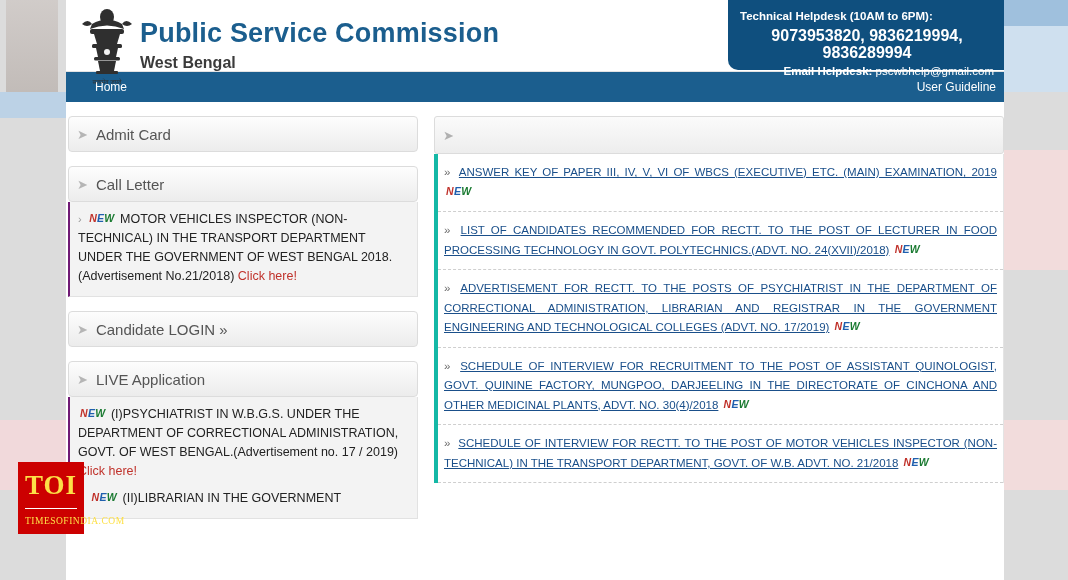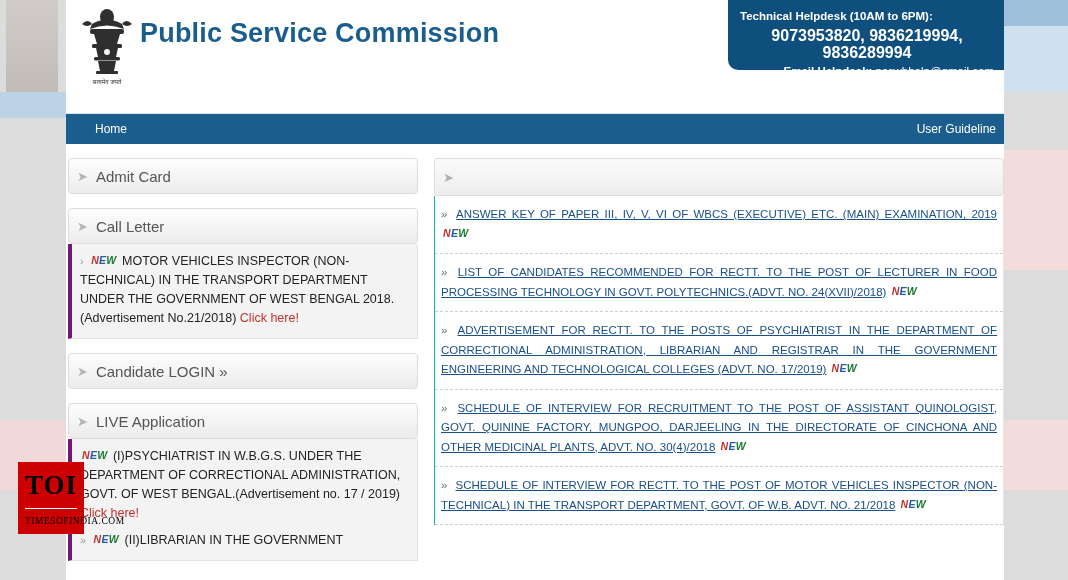--- a/index.html
+++ b/index.html
@@ -70,21 +70,21 @@
   .site {
     position: absolute;
     left: 66px; top: 0;
     width: 938px; height: 580px;
     background: #fff;
   }
 
   
   .header {
     position: relative;
-    height: 114px;
+    height: 72px;
     background: #ffffff;
     border-bottom: 1px solid #e3e3e3;
   }
   .emblem {
     position: absolute;
     left: 12px; top: 4px;
     width: 58px; height: 92px;
   }
   .brand {
     position: absolute;
@@ -184,21 +184,21 @@
   }
   .panel-head .arrow {
     color: #b5b5b5;
     font-size: 13px;
     margin-right: 8px;
   }
   .panel-head .ph-label { color: #555; }
   .panel-body {
     margin: 0 8px 0 2px;
     background: #f3f3f3;
-    border-left: 4px solid #701a75;
+    border-left: 2px solid #701a75;
     border-right: 1px solid #e2e2e2;
     border-bottom: 1px solid #e2e2e2;
     padding: 8px 10px 10px 8px;
     font-size: 12.5px;
     color: #222;
     line-height: 19px;
   }
   .panel-gap { height: 14px; }
   .bullet {
     color: #9a9a9a;
@@ -241,21 +241,21 @@
   .adv-head .arrow {
     color: #b0b0b0;
     font-size: 13px;
     margin-right: 8px;
   }
   .adv-head .adv-title {
     color: #1b5e8e;
     font-size: 16px;
   }
   .adv-list {
-    border-left: 1px solid #14b8a6;
+    border-left: 4px solid #14b8a6;
     border-right: 1px solid #e4e4e4;
     background: #fff;
   }
   .adv-item {
     border-bottom: 1px dashed #cfcfcf;
     padding: 9px 6px 9px 6px;
     font-size: 11.5px;
     line-height: 19.5px;
     color: #1a4f8a;
     text-align: justify;
@@ -268,21 +268,21 @@
     color: #1a4f8a;
     text-decoration: underline;
   }
 
   
   .toi {
     position: absolute;
     left: 18px; top: 462px;
     width: 66px; height: 72px;
     background: #cc0000;
-    color: #000000;
+    color: #fde047;
     z-index: 40;
     text-align: center;
     font-family: "Liberation Serif", serif;
   }
   .toi .toi-main {
     font-size: 27px;
     font-weight: bold;
     letter-spacing: 1px;
     line-height: 46px;
   }
@@ -330,20 +330,21 @@
           <circle cx="29" cy="48" r="3" fill="#f3f3f3"></circle>
           <path d="M4 20 q6 -6 10 0 q-5 4 -10 0z"></path>
           <path d="M54 20 q-6 -6 -10 0 q5 4 10 0z"></path>
         </g>
         <text x="29" y="80" font-size="6" text-anchor="middle" fill="#2f2f2f" font-family="'Liberation Serif', serif">सत्यमेव जयते</text>
       </svg>
     </div>
 
     <div class="brand">
       <div class="brand-title">Public Service Commission</div>
+      <div class="brand-sub">West Bengal</div>
     </div>
 
     <div class="helpdesk">
       <div class="hd-line">Technical Helpdesk (10AM to 6PM):</div>
       <div class="hd-nums">9073953820, 9836219994, 9836289994</div>
       <div class="hd-email">
         <span>Email Helpdesk:</span>
         <span class="addr">pscwbhelp@gmail.com</span>
       </div>
     </div>

